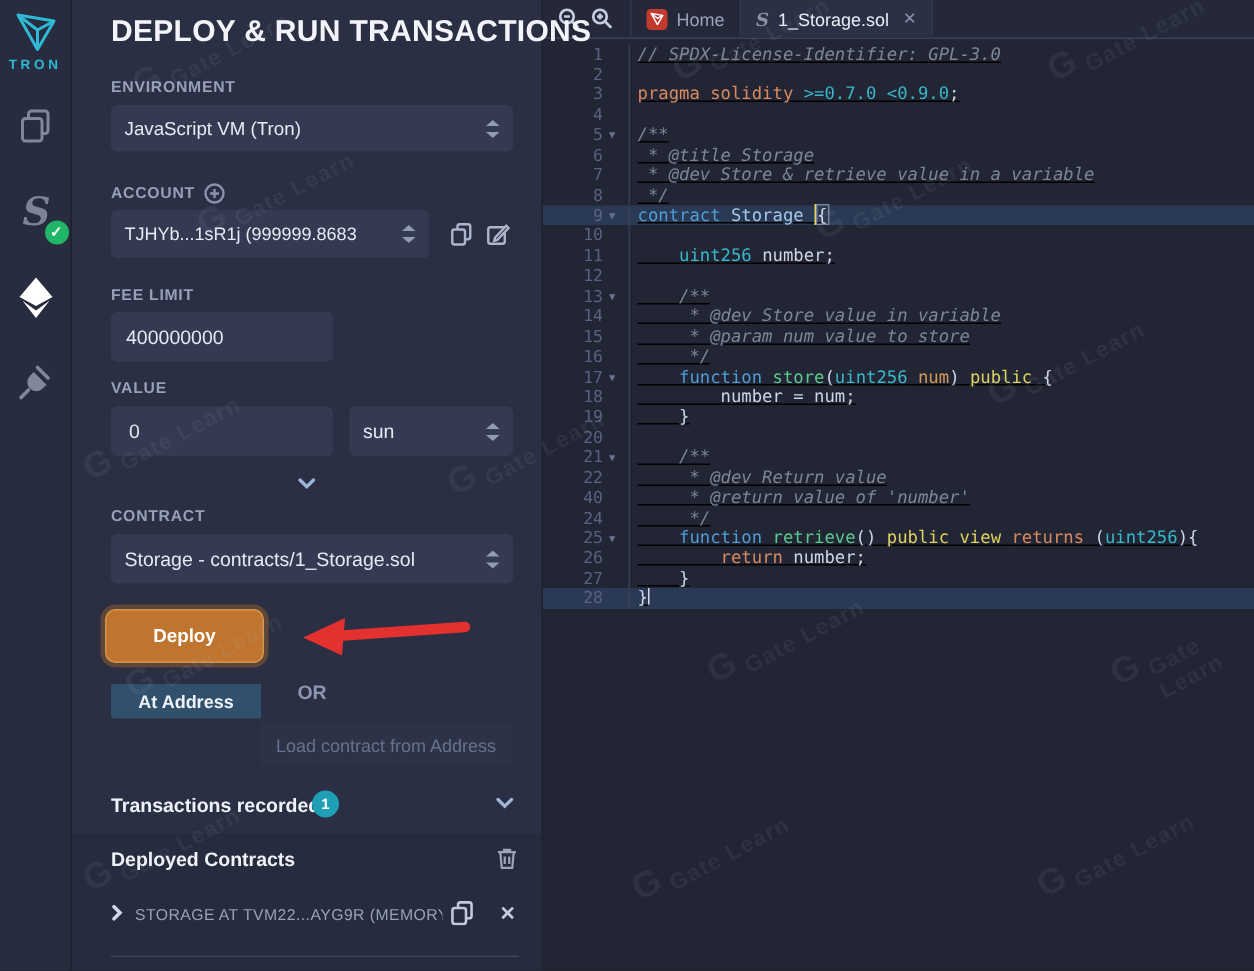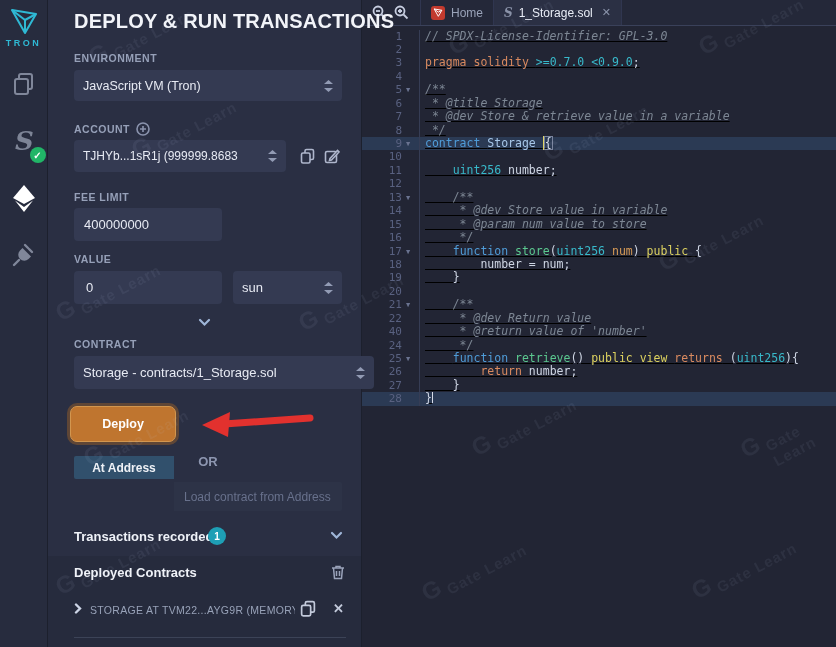--- a/index.html
+++ b/index.html
@@ -206,21 +206,21 @@
       </span>
     </div>
 
     <span class="chev-center">
       <svg width="13" height="9" viewBox="0 0 13 9" fill="none" stroke="currentColor" stroke-width="2.2" stroke-linecap="round">
           <path d="M2 2 L6.5 6.5 L11 2"></path>
         </svg>
     </span>
 
     <span class="lbl" style="top:338px;">CONTRACT</span>
-    <div class="sel" style="left:26px;top:356px;width:300px;height:33px;font-size:13px;">
+    <div class="sel" style="left:26px;top:356px;width:268px;height:33px;font-size:13px;">
       <span class="sel-txt">Storage - contracts/1_Storage.sol</span>
       <span>
         <svg width="9" height="12" viewBox="0 0 9 12" fill="#929bb4">
             <polygon points="4.5,0 9,4 0,4"></polygon>
             <polygon points="0,8 9,8 4.5,12"></polygon>
           </svg>
       </span>
     </div>
 
     <button class="deploy-btn">Deploy</button>

